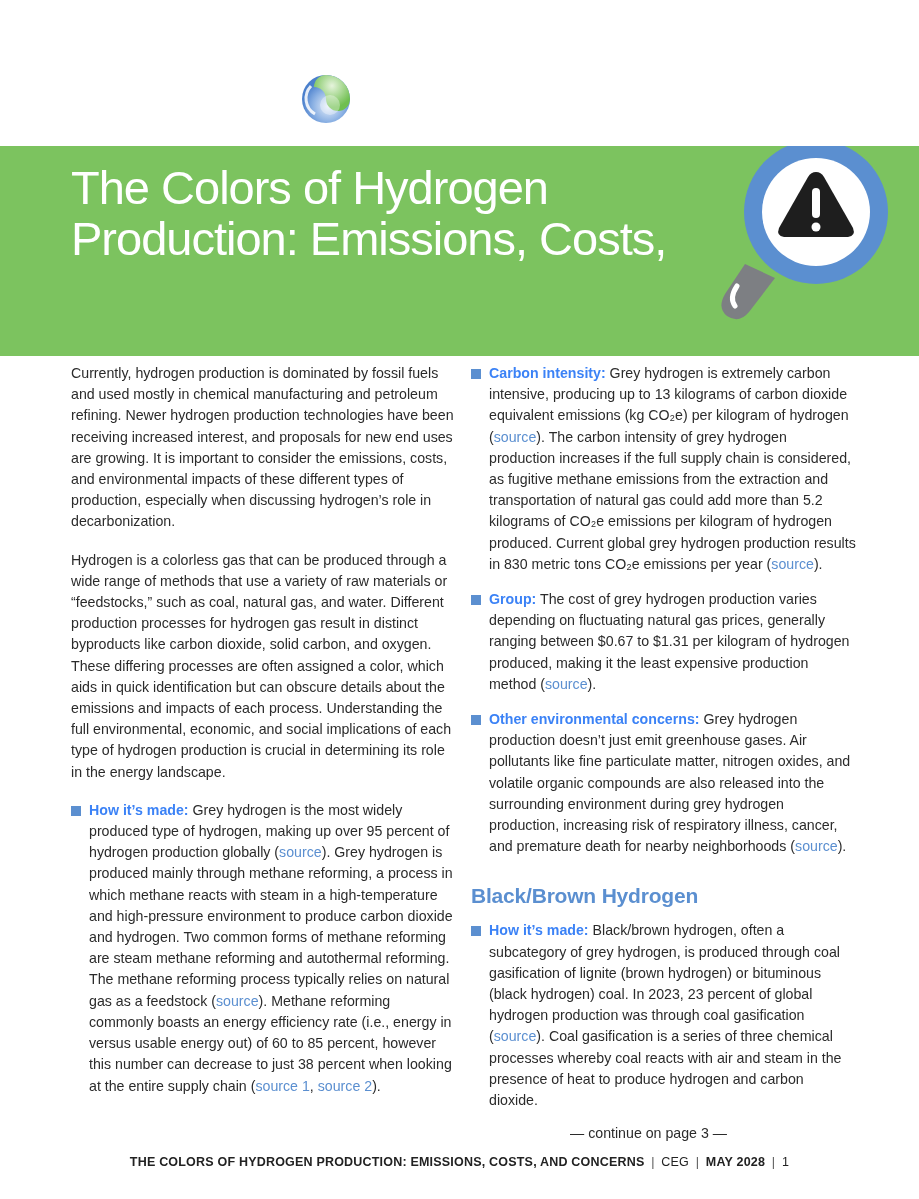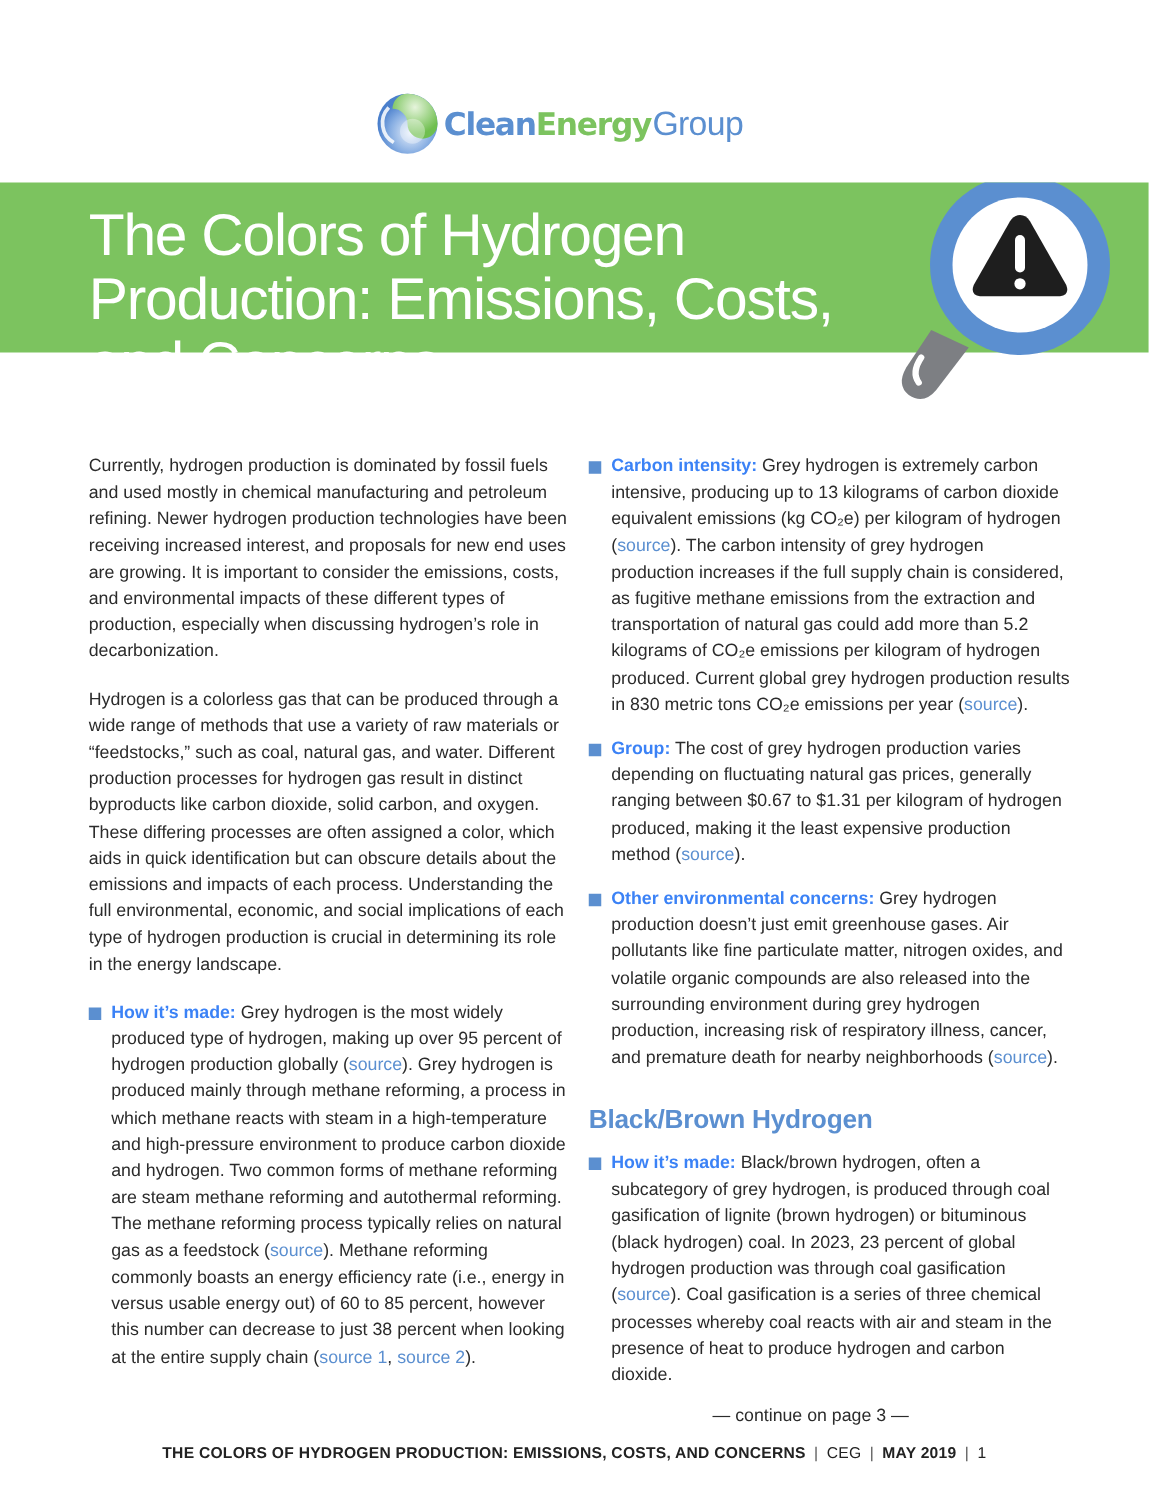--- a/index.html
+++ b/index.html
@@ -6,21 +6,21 @@
     html, body { width: 919px; height: 1199px; background: #ffffff; overflow: hidden; }
     body { position: relative; font-family: "Liberation Sans", sans-serif; color: #2b2b2b; }
 
     .logo { position: absolute; left: 301px; top: 72px; height: 54px; display: flex; align-items: center; }
     .logo-mark { width: 50px; height: 50px; margin-right: 4px; }
     .logo-text { font-size: 27px; letter-spacing: -0.5px; display: flex; align-items: baseline; }
     .logo-clean { color: #5b8fd0; font-weight: 900; font-family: "DejaVu Sans", sans-serif; font-size: 25px; letter-spacing: -1px; }
     .logo-energy { color: #7cc35f; font-weight: 900; font-family: "DejaVu Sans", sans-serif; font-size: 25px; letter-spacing: -1px; }
     .logo-group { color: #5b8fd0; font-weight: 400; font-size: 27px; margin-left: 1px; }
 
-    .banner { position: absolute; left: 0; top: 146px; width: 919px; height: 136px; background: #7cc35f; }
+    .banner { position: absolute; left: 0; top: 146px; width: 919px; height: 210px; background: #7cc35f; }
     .banner-title { position: absolute; left: 71px; top: 16px; width: 680px; color: #ffffff; font-size: 47px; line-height: 51px; font-weight: 400; letter-spacing: -1px; font-family: "Liberation Sans", sans-serif; }
     .magnifier { position: absolute; left: 715px; top: 0px; width: 190px; height: 182px; }
 
     .col { position: absolute; top: 363px; width: 390px; font-size: 14.2px; line-height: 21.2px; color: #2b2b2b; }
     .col-left { left: 71px; width: 385px; }
     .col-right { left: 471px; width: 385px; }
     p.para { margin-bottom: 17px; }
     h2.section { color: #5b8fd0; font-size: 21px; font-weight: 700; line-height: 26px; margin: 8px 0 11px 0; letter-spacing: -0.2px; }
     .bullet { position: relative; padding-left: 18px; margin-bottom: 14px; }
     .bullet .sq { position: absolute; left: 0; top: 6px; width: 10px; height: 10px; background: #5b8fd0; }
@@ -46,32 +46,26 @@
       <radialGradient id="gg" cx="50%" cy="30%" r="60%">
         <stop offset="0%" stop-color="#e6f4dc"></stop>
         <stop offset="100%" stop-color="#6fbf4f"></stop>
       </radialGradient>
     </defs>
     <circle cx="25" cy="25" r="24" fill="url(#gb)"></circle>
     <path d="M25 1 A24 24 0 0 1 49 25 A12 12 0 0 1 25 25 A12 12 0 0 0 13 13 A12 12 0 0 1 25 1 Z" fill="url(#gg)"></path>
     <path d="M10 12 A18 18 0 0 0 14 40" stroke="#ffffff" stroke-width="3" fill="none" opacity="0.85"></path>
     <circle cx="29" cy="31" r="10" fill="#ffffff" opacity="0.35"></circle>
   </svg>
-  <div class="logo-text">
-    <span class="logo-clean">Clean</span>
-    <span class="logo-energy">Energy</span>
-    <span class="logo-group">Group</span>
-  </div>
 </div>
 
 <div class="banner">
   <h1 class="banner-title">
     <span>The Colors of Hydrogen</span><br>
     <span>Production: Emissions, Costs,</span><br>
-    <span>and Concerns</span>
   </h1>
   <svg class="magnifier" viewBox="0 0 190 182">
 
     <path d="M30 118 L10 148 Q2 162 12 170 Q24 178 34 166 L60 132 Z" fill="#7d7f83"></path>
     <path d="M22 140 Q14 152 20 160" stroke="#ffffff" stroke-width="5" fill="none" stroke-linecap="round"></path>
 
     <circle cx="101" cy="66" r="72" fill="#5b8fd0"></circle>
     <circle cx="101" cy="66" r="54" fill="#ffffff"></circle>
 
     <path d="M101 26 Q106 26 109 31 L138 82 Q141 90 133 91 L69 91 Q61 90 64 82 L93 31 Q96 26 101 26 Z" fill="#1e1e1e"></path>
@@ -108,16 +102,16 @@
     <b>How it’s made:</b><span> Black/brown hydrogen, often a subcategory of grey hydrogen, is produced through coal gasification of lignite (brown hydrogen) or bituminous (black hydrogen) coal. In 2023, 23 percent of global hydrogen production was through coal gasification (</span><a class="src">source</a><span>). Coal gasification is a series of three chemical processes whereby coal reacts with air and steam in the presence of heat to produce hydrogen and carbon dioxide.</span>
   </div>
   <div class="cont">— continue on page 3 —</div>
 </div>
 
 <div class="footer">
   <b>THE COLORS OF HYDROGEN PRODUCTION: EMISSIONS, COSTS, AND CONCERNS</b>
   <span class="sep">|</span>
   <span>CEG</span>
   <span class="sep">|</span>
-  <b>MAY 2019</b>
+  <b>MAY 2028</b>
   <span class="sep">|</span>
   <span>1</span>
 </div>
 
 </body></html>

